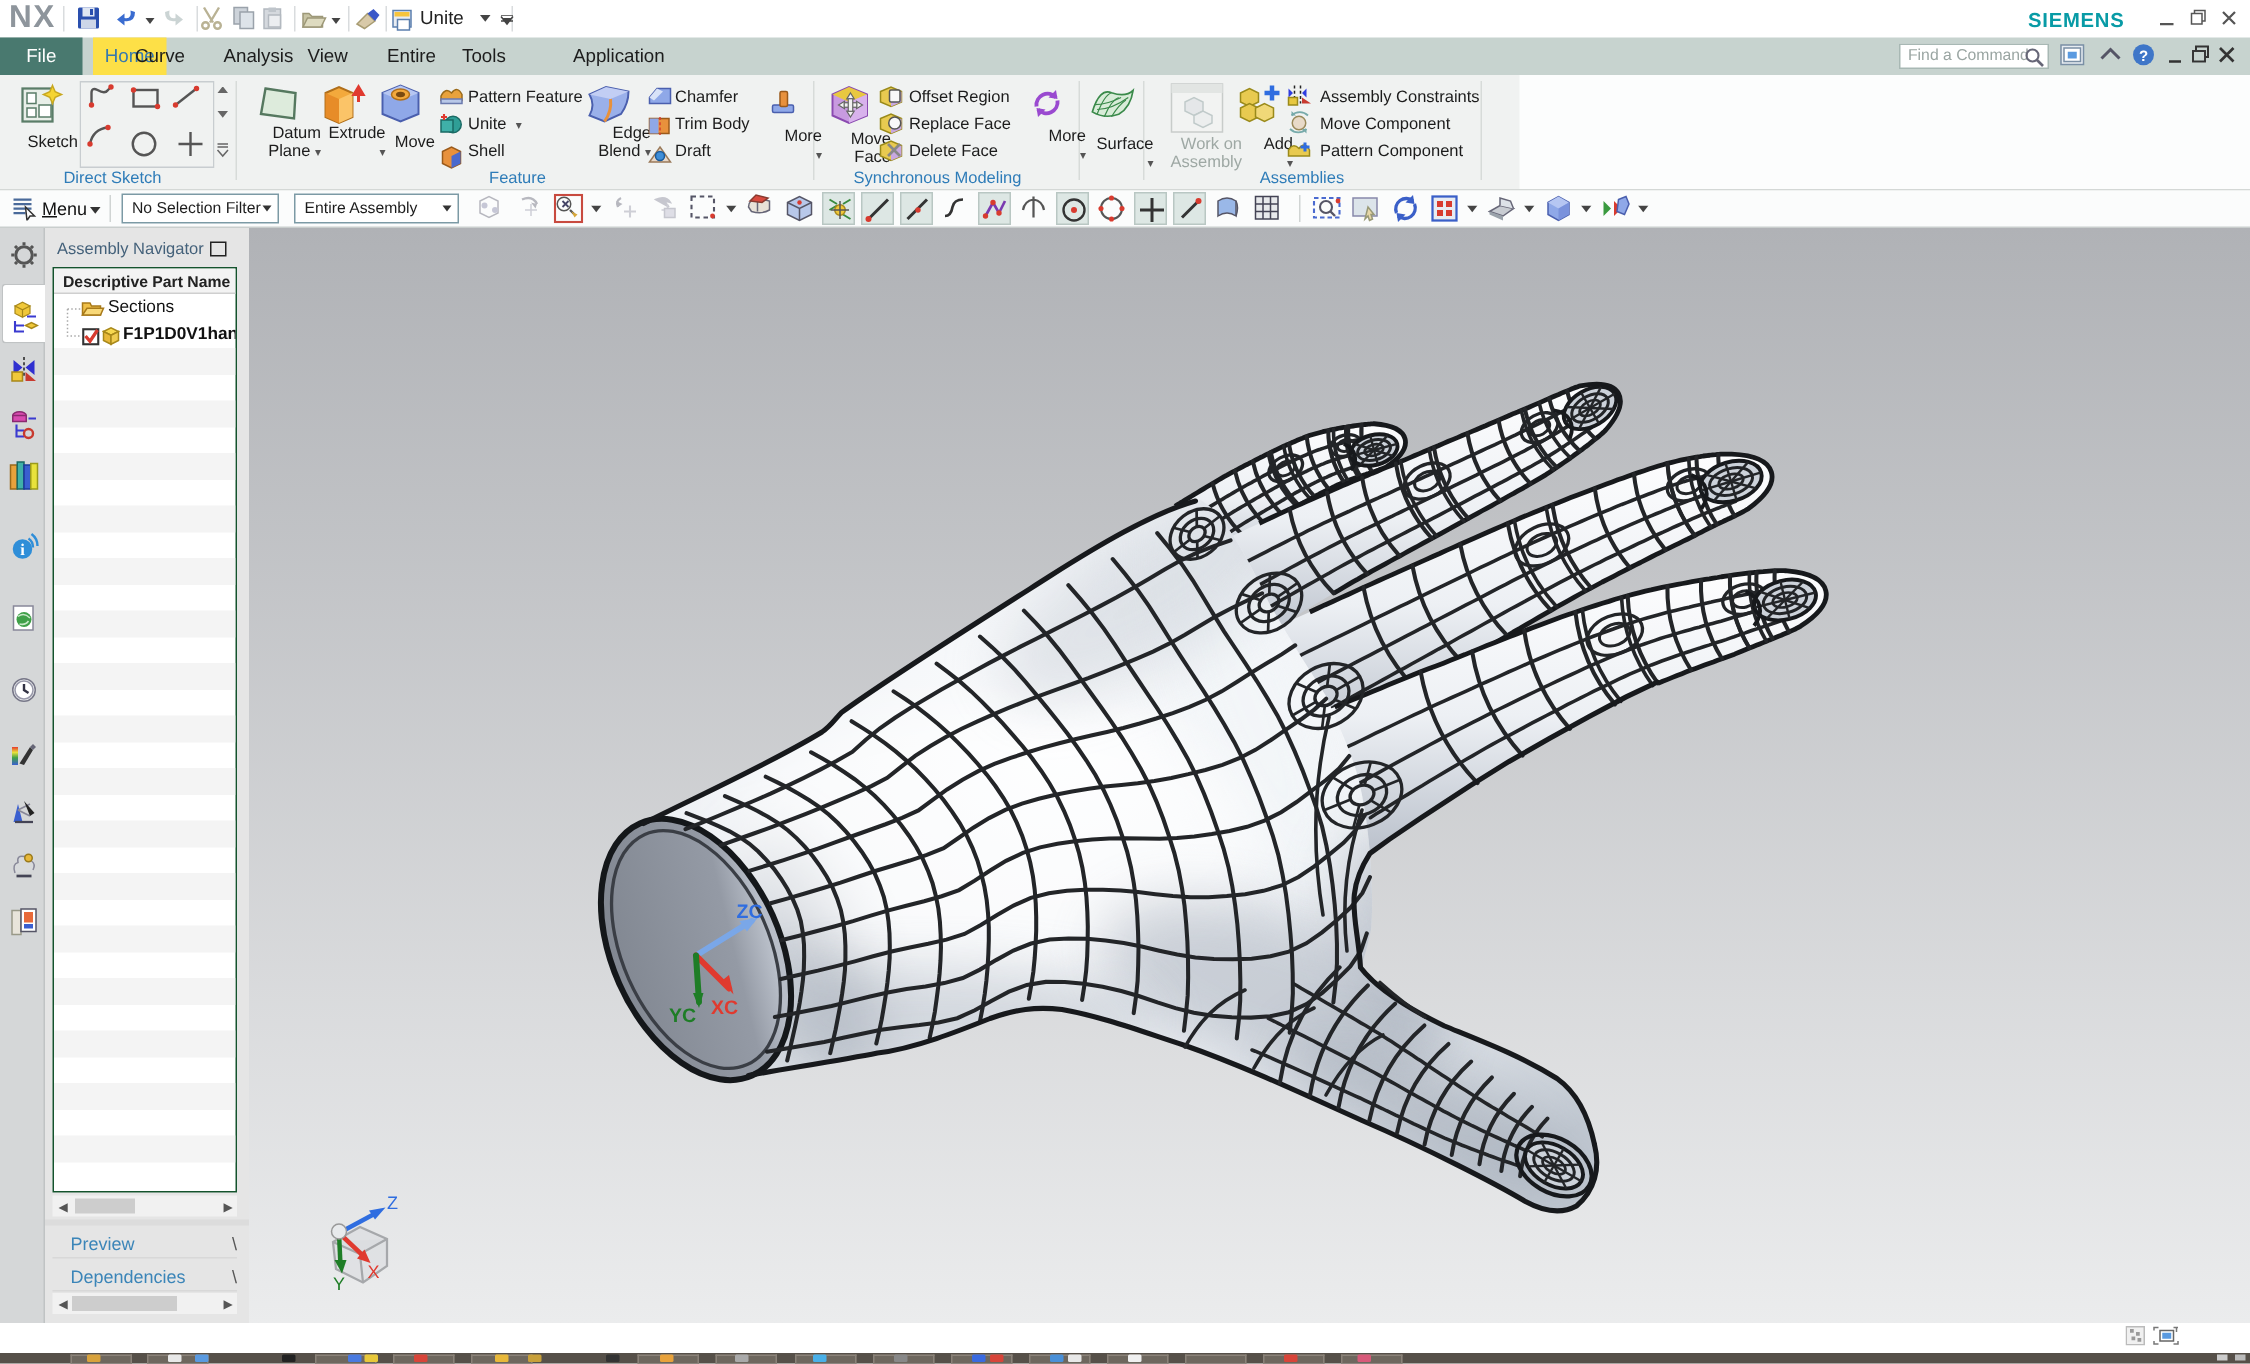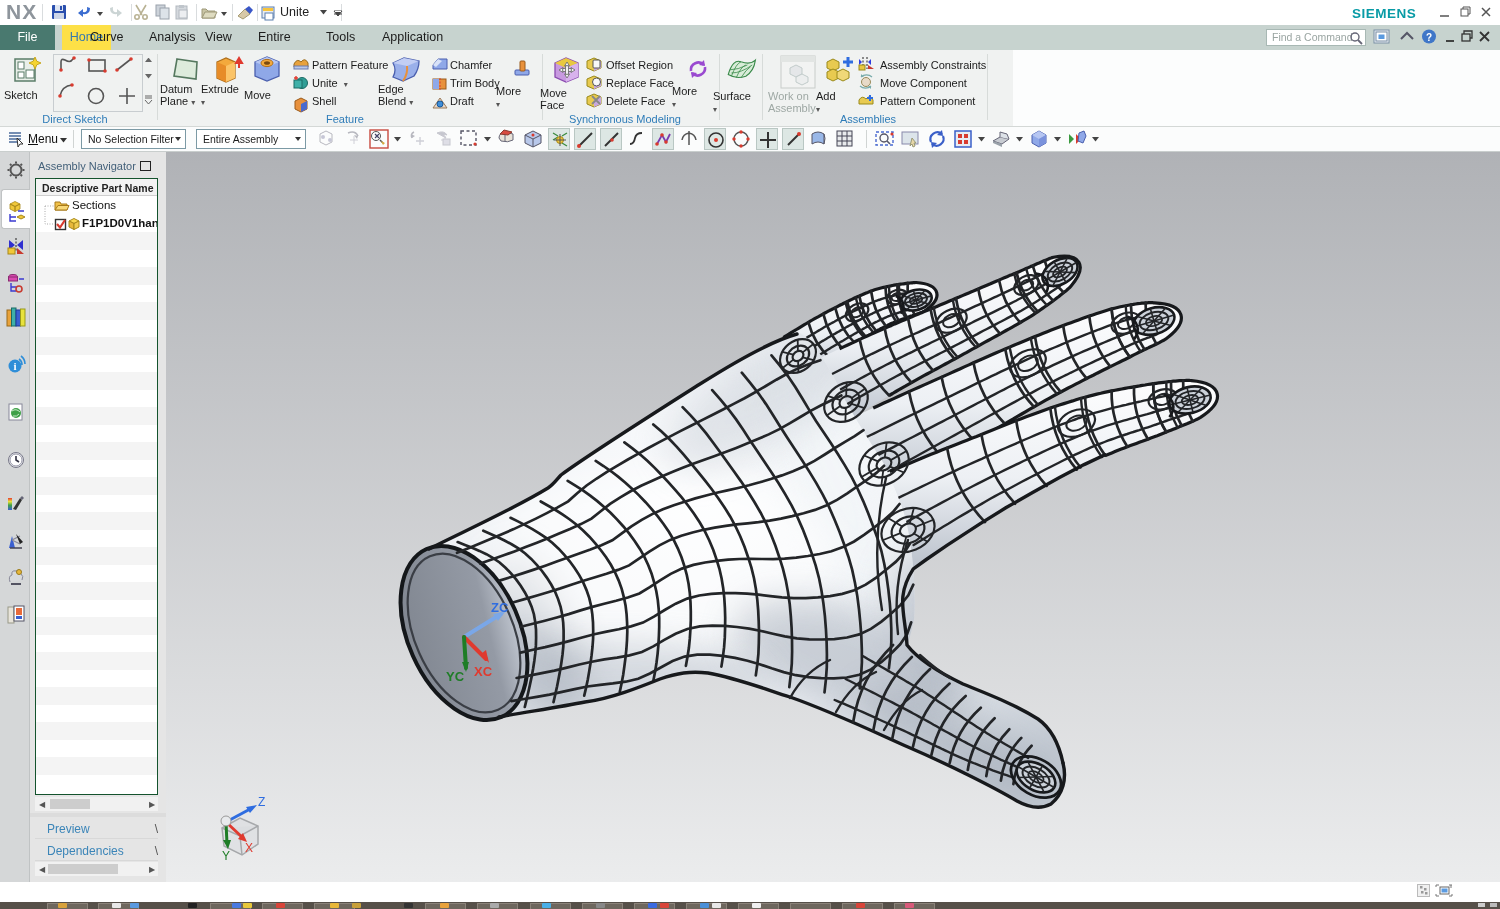--- a/index.html
+++ b/index.html
@@ -15,21 +15,21 @@
 
 #tabrow { position:absolute; left:0; top:25px; width:1500px; height:25px; background:#c7d3cf; }
 #filetab { position:absolute; left:0; top:0; width:55px; height:25px; background:#49796f; color:#fff; text-align:center; font-size:12.5px; line-height:25px; }
 .tab { position:absolute; top:0; height:25px; line-height:25px; font-size:12.5px; color:#1c1c1c; text-align:left; }
 #hometab { position:absolute; left:62px; top:0; width:49px; height:25px; background:#fde047; color:#3779ae; text-align:center; font-size:12.5px; line-height:25px; }
 #findbox { position:absolute; left:1266px; top:4px; width:100px; height:17px; background:#fff; border:1px solid #a8b8b4; font-size:10.5px; color:#9aa5a2; line-height:15px; padding-left:5px; }
 
 #ribbon { position:absolute; left:0; top:50px; width:1500px; height:77px; background:#f0f2f1; border-bottom:1px solid #d4d8d6; }
 .rsep { position:absolute; top:4px; width:1px; height:66px; background:#d7dbd9; }
 .glabel { position:absolute; top:63px; font-size:11px; color:#2e7cb8; text-align:center; white-space:nowrap; }
-.blabel { position:absolute; font-size:11px; color:#1c1c1c; text-align:left; white-space:nowrap; }
+.blabel { position:absolute; font-size:11px; color:#1c1c1c; text-align:right; white-space:nowrap; }
 .gray { color:#9ea8a4; }
 .dn { color:#555; font-size:8px; }
 
 #row2 { position:absolute; left:0; top:127px; width:1500px; height:25px; background:#fbfcfc; border-bottom:1px solid #c9cecd; }
 .dd { position:absolute; top:2px; height:20px; background:#fff; border:1px solid #7c9aa5; font-size:10.5px; color:#1c1c1c; line-height:18px; padding-left:6px; white-space:nowrap; }
 .ddarrow { position:absolute; right:4px; top:7px; width:0; height:0; border-left:3.5px solid transparent; border-right:3.5px solid transparent; border-top:4px solid #333; }
 .tbtn { position:absolute; top:1px; width:22px; height:22px; }
 .tbtn.framed { background:#dde7e4; border:1px solid #b9c7c3; }
 
 #sidebar { position:absolute; left:0; top:152px; width:30px; height:730px; background:#d5d7d8; border-right:1px solid #c0c3c4; }
@@ -129,21 +129,21 @@
 <path d="M44,2 L52,10 M52,2 L44,10" stroke="#555" stroke-width="1.5"></path>
 </svg>
 </div>
 <div id="tabrow">
 <div id="filetab">File</div>
 <div id="hometab">Home</div>
 <div class="tab" style="left:90px;width:90px">Curve</div>
 <div class="tab" style="left:149px;width:90px">Analysis</div>
 <div class="tab" style="left:205px;width:90px">View</div>
 <div class="tab" style="left:258px;width:90px">Entire</div>
-<div class="tab" style="left:326px;width:90px">Tools</div>
+<div class="tab" style="left:308px;width:90px">Tools</div>
 <div class="tab" style="left:382px;width:90px">Application</div>
 <div id="findbox">Find a Command</div>
 <svg class="abs" style="left:1350px;top:7px" width="14" height="14">
         <circle cx="5" cy="5" r="4" fill="none" stroke="#667" stroke-width="1.4"></circle>
         <path d="M8,8 L12,12" stroke="#667" stroke-width="1.8"></path>
       </svg>
 <svg class="abs" style="left:1372px;top:4px" width="125" height="17" viewBox="0 0 125 17">
 <g>
           <rect x="2" y="1" width="15" height="13" fill="#e8edf2" stroke="#7a8fa5"></rect>
           <rect x="4" y="3" width="11" height="9" fill="#fff" stroke="#7a8fa5"></rect>

